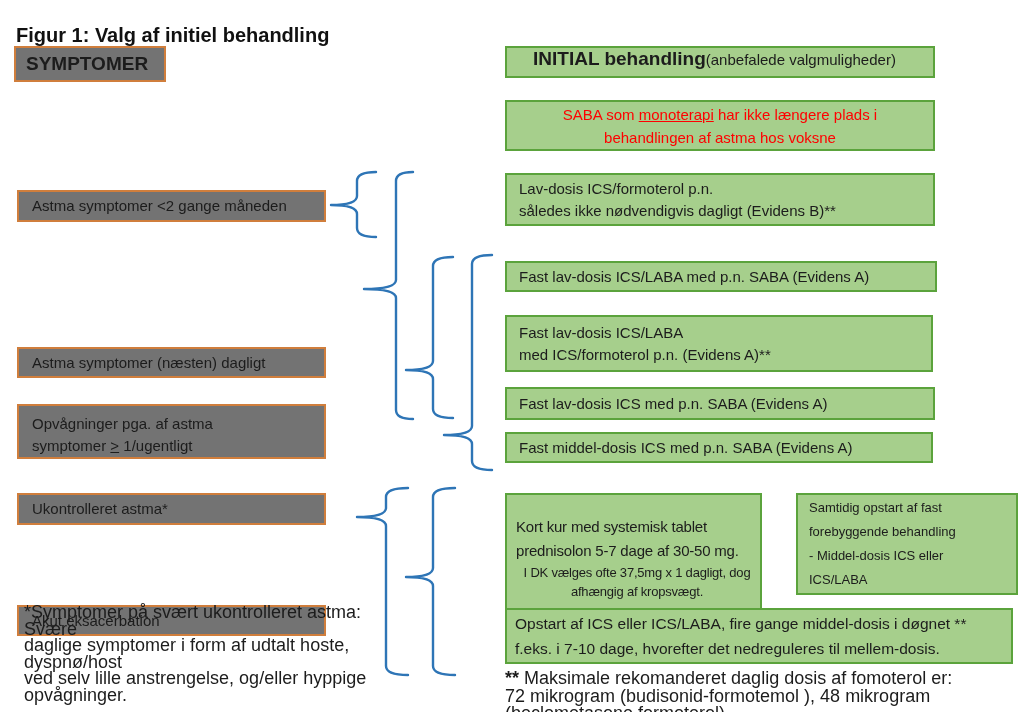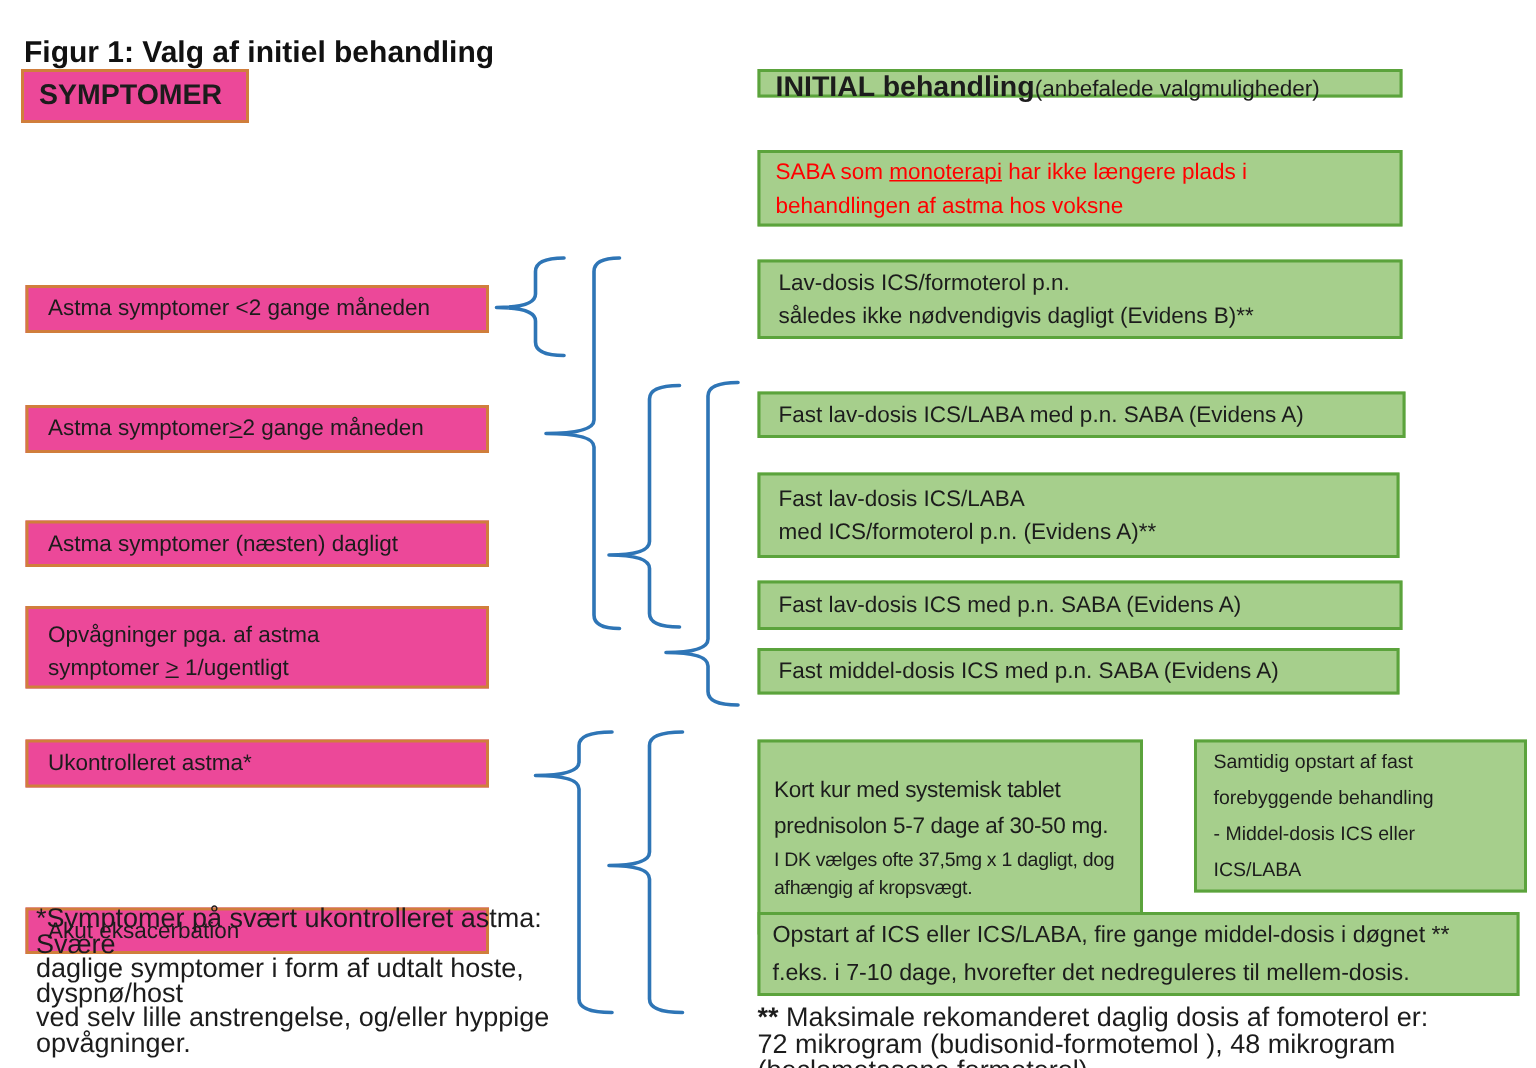--- a/index.html
+++ b/index.html
@@ -3,67 +3,62 @@
 <meta charset="utf-8">
 <style>
   html,body{margin:0;padding:0;background:#fff;}
   .stage{
     position:relative;width:1024px;height:712px;background:#fff;overflow:hidden;
     font-family:"Liberation Sans",sans-serif;color:#1c1c1c;
   }
   .abs{position:absolute;box-sizing:border-box;}
   .figure-title{font-size:20px;font-weight:bold;color:#111;}
   .box{border-style:solid;border-width:2px;display:flex;flex-direction:column;justify-content:center;}
-  .orange{background:#ec4899;border-color:#D07E3C;}
+  .orange{background:#737373;border-color:#D07E3C;}
   .green{background:#A6CF8C;border-color:#5BA33C;}
   .hdr{font-size:19px;font-weight:bold;}
   .hdr-sub{font-size:15px;font-weight:normal;}
   .body-txt{font-size:15px;line-height:22px;}
   .pad{padding-left:13px;padding-right:8px;}
   .multiline{white-space:pre-line;}
   .u{text-decoration:underline;}
   .red-txt{color:#FF0000;}
   .small-txt{font-size:18px;line-height:16.5px;}
   .t6-main{font-size:15px;line-height:24px;letter-spacing:-0.2px;}
-  .t6-sub{font-size:13px;line-height:19px;letter-spacing:-0.2px;}
+  .t6-sub{font-size:13px;line-height:19px;letter-spacing:-0.2px;text-align:center;}
   .t7-txt{font-size:13px;line-height:24px;}
   .t8-txt{font-size:15.5px;line-height:25px;}
   svg.braces{position:absolute;left:0;top:0;pointer-events:none;}
   path.brace{fill:none;stroke:#2E75B6;stroke-width:2.4;stroke-linecap:round;stroke-linejoin:round;}
 </style>
 </head>
 <body>
 
 <div class="stage">
 
   <div class="abs figure-title" style="left:16px;top:24px;">Figur 1: Valg af initiel behandling</div>
 
   <div class="abs box orange" style="left:14px;top:46px;width:152px;height:36px;padding-left:10px;">
     <span class="hdr">SYMPTOMER</span>
   </div>
 
-  <div class="abs box green" style="left:505px;top:46px;width:430px;height:19px;padding-left:10px;flex-direction:row;align-items:baseline;justify-content:flex-start;">
+  <div class="abs box green" style="left:505px;top:46px;width:430px;height:32px;padding-left:26px;flex-direction:row;align-items:baseline;justify-content:flex-start;">
     <span class="hdr">INITIAL behandling</span>
       <span class="hdr-sub"> (anbefalede valgmuligheder)</span>
   </div>
 
-  <div class="abs box green body-txt red-txt" style="left:505px;top:100px;width:430px;height:51px;padding:18px 10px;line-height:23px;justify-content:center;">
+  <div class="abs box green body-txt red-txt" style="left:505px;top:100px;width:430px;height:51px;padding:18px 10px;line-height:23px;justify-content:center;align-items:center;">
     <div><span>SABA som </span><span class="u">monoterapi</span><span> har ikke længere plads i</span></div>
     <div>behandlingen af astma hos voksne</div>
   </div>
 
   <div class="abs box orange body-txt pad" style="left:17px;top:190px;width:309px;height:32px;">
     <span>Astma symptomer &lt;2 gange måneden</span>
   </div>
 
-  <div class="abs box orange body-txt pad" style="left:17px;top:270px;width:309px;height:32px;flex-direction:row;align-items:center;justify-content:flex-start;">
-    <span>Astma symptomer </span>
-      <span class="u">&gt;</span>
-      <span>2 gange måneden</span>
-  </div>
 
   <div class="abs box orange body-txt pad" style="left:17px;top:347px;width:309px;height:31px;">
     <span>Astma symptomer (næsten) dagligt</span>
   </div>
 
   <div class="abs box orange body-txt pad" style="left:17px;top:404px;width:309px;height:55px;justify-content:flex-end;">
     <div>Opvågninger pga. af astma</div>
     <div><span>symptomer </span><span class="u">&gt;</span><span> 1/ugentligt</span></div>
   </div>
 

